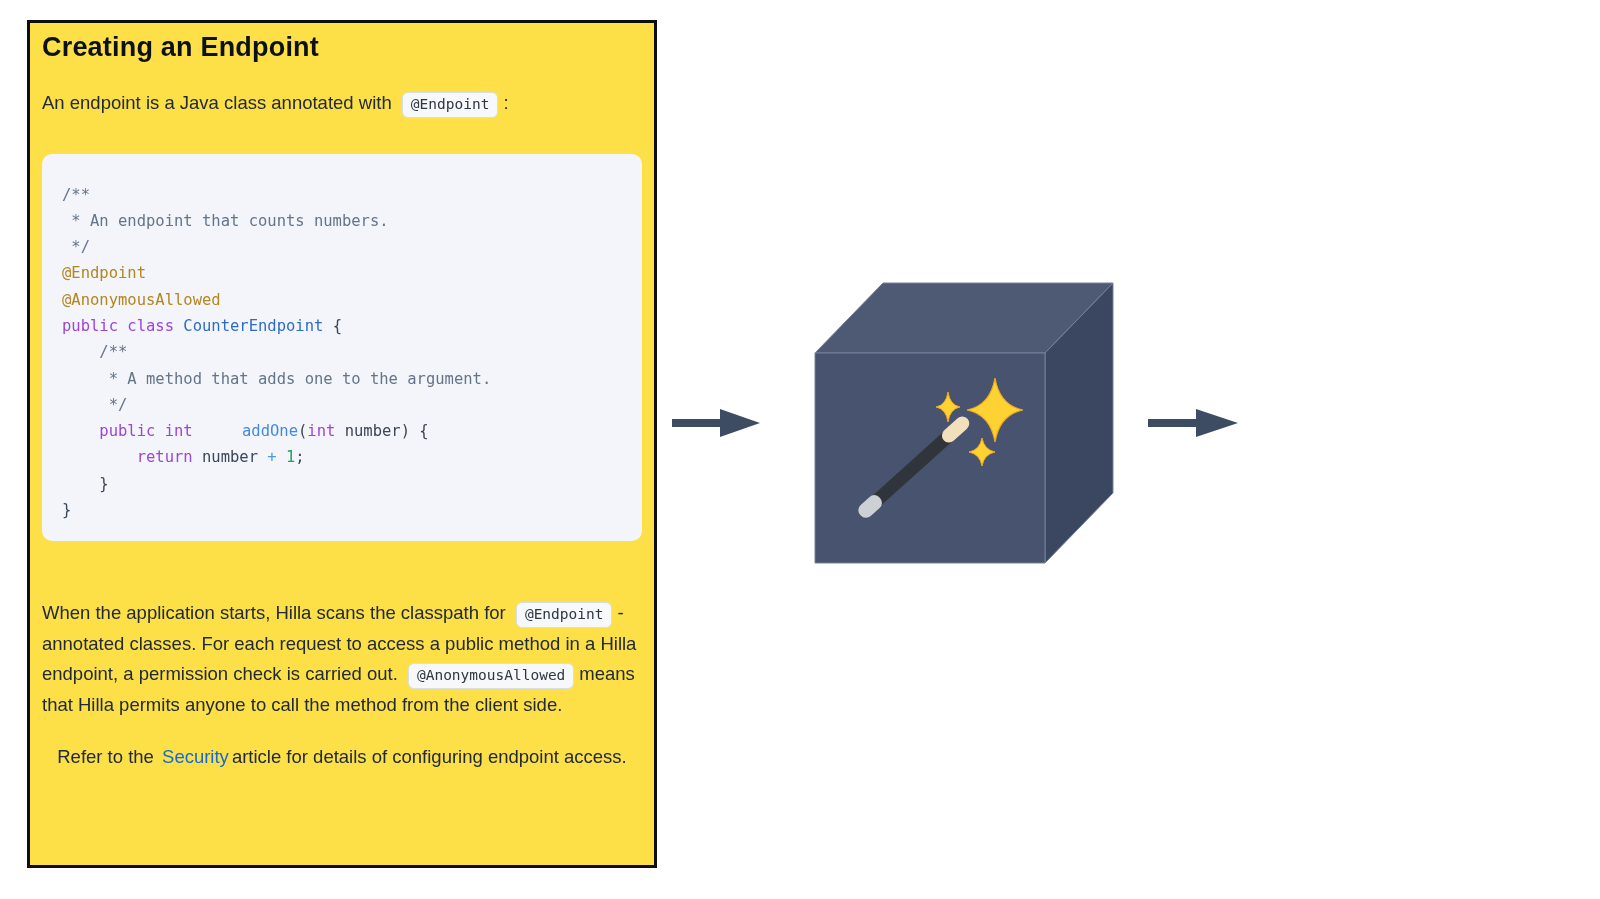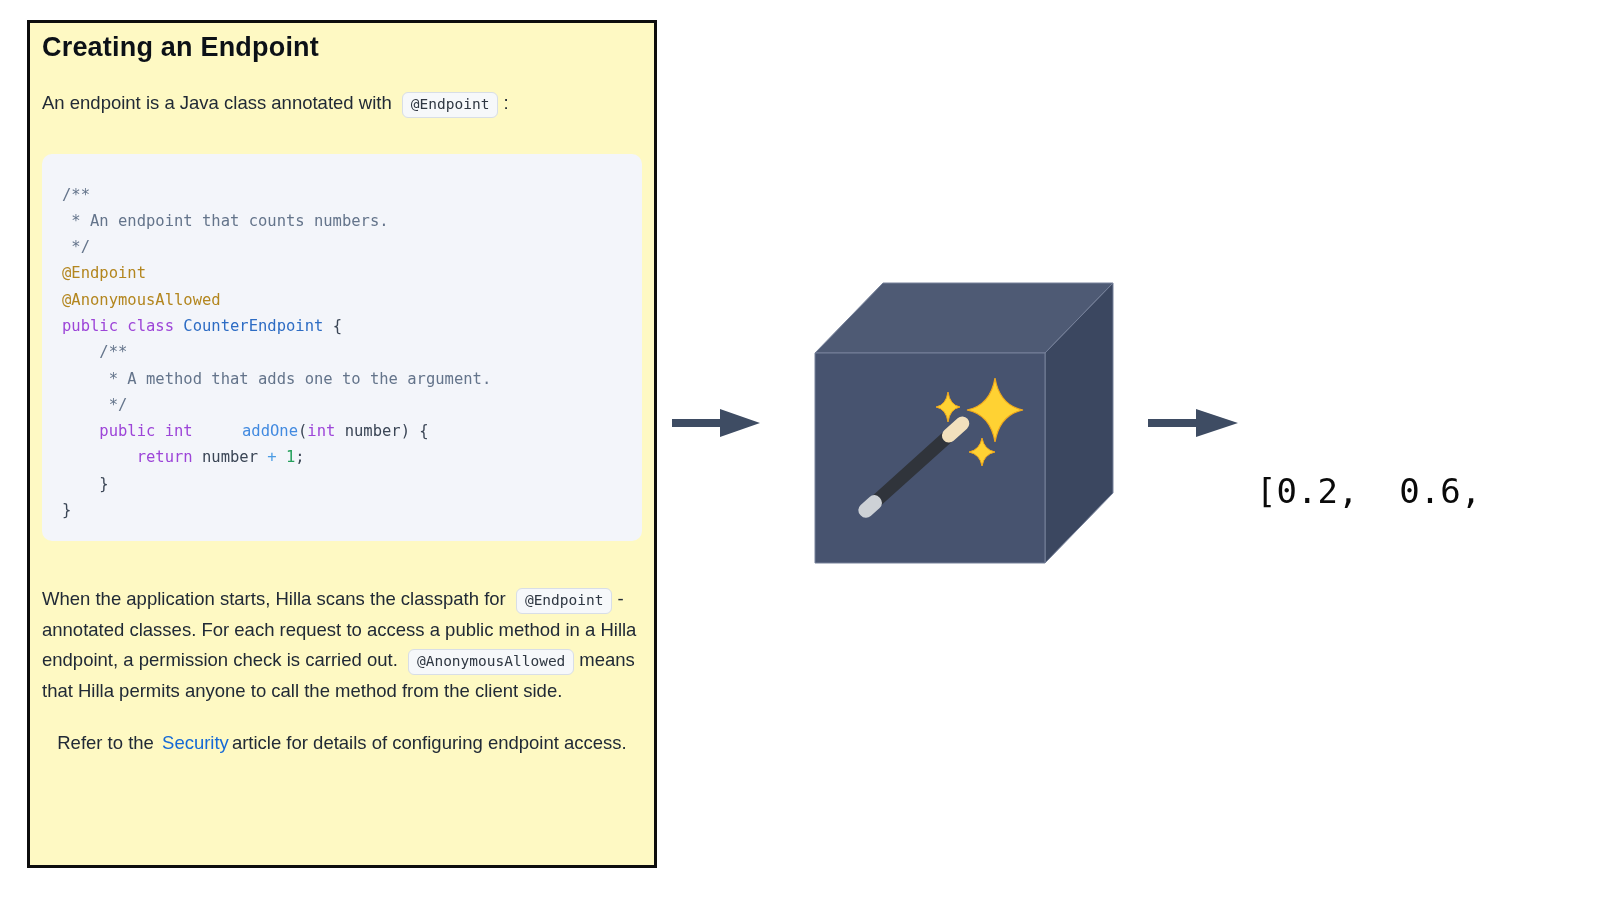--- a/index.html
+++ b/index.html
@@ -2,30 +2,30 @@
 <html style="--c-arrow: #3e4c63; --c-cube_top: #4e5a74; --c-cube_front: #47536f; --c-cube_right: #3b4760; --c-cube_edge: #76819a; --c-sparkle: #ffd233; --c-sparkle_deep: #f0a81c; --c-wand_body: #30343b; --c-wand_tip: #f2e0bd; --c-wand_cap: #cdd1d6; --c-link: #1569d6; --c-code_bg: #f3f5fa; --c-chip_bg: #f6f8fa; --c-chip_border: #d8dee6; --c-text: #212a36; --c-title: #0c1117; --c-code_header: #414c5c; --c-icon: #4b586a; --c-output_text: #0a0a0a; --s-com: #64748b; --s-ann: #b3861f; --s-kw: #9d45d8; --s-cls: #2d6cc4; --s-fn: #428ae0; --s-op: #4a9be4; --s-num: #25a05c; --s-pl: #3b4656;"><head>
 <meta charset="utf-8">
 <style>
   html,body{margin:0;padding:0;background:#ffffff;}
   body{width:1600px;height:899px;position:relative;font-family:"Liberation Sans",sans-serif;overflow:hidden;}
   .stage{position:absolute;inset:0;}
 
   
   .doc-panel{
     position:absolute;left:27px;top:20px;width:630px;height:848px;
-    border:3px solid #0d0d0d;background:#fef9c3;box-sizing:border-box;
+    border:3px solid #0d0d0d;background:#fde047;box-sizing:border-box;
     padding:7px 12px 0 12px;
   }
   h1.page-title{
     margin:0;font-size:27px;line-height:34px;font-weight:700;
     color:var(--c-title);letter-spacing:.2px;
   }
   .para{font-size:18.5px;line-height:30.5px;color:var(--c-text);margin:0;}
   #intro{margin-top:24px;}
-  #para2{margin-top:43px;}
+  #para2{margin-top:57px;}
   #para3{margin-top:22px;text-align:center;}
 
   .chip{
     font-family:"DejaVu Sans Mono",monospace;font-size:14.5px;
     background:var(--c-chip_bg);border:1px solid var(--c-chip_border);
     border-radius:6px;padding:1px 8px 2px;color:#2f3742;margin:0 5px;
     white-space:nowrap;display:inline-block;line-height:21px;
   }
   a.link{color:var(--c-link);text-decoration:none;margin:0 3px;}
 
@@ -102,16 +102,15 @@
       <path d="M138 115 Q139.9 128.1 150 130 Q139.9 131.9 138 145 Q136.1 131.9 126 130 Q136.1 128.1 138 115 Z" style="fill:var(--c-sparkle)" stroke="var(--c-sparkle_deep)" stroke-width="1"></path>
       <path d="M172 161 Q174.2 172.8 185 175 Q174.2 177.2 172 189 Q169.8 177.2 159 175 Q169.8 172.8 172 161 Z" style="fill:var(--c-sparkle)" stroke="var(--c-sparkle_deep)" stroke-width="1"></path>
     </g>
   </svg>
 
   <svg class="abs" style="left:1148px;top:403px;" width="90" height="40" viewBox="0 0 90 40">
     <path d="M0 16 H48 V6 L90 20 L48 34 V24 H0 Z" style="fill:var(--c-arrow)"></path>
   </svg>
 
   <div class="array-output">
-    <div>[0.2,  0.6,</div>
   </div>
 
 </div>
 
 </body></html>

